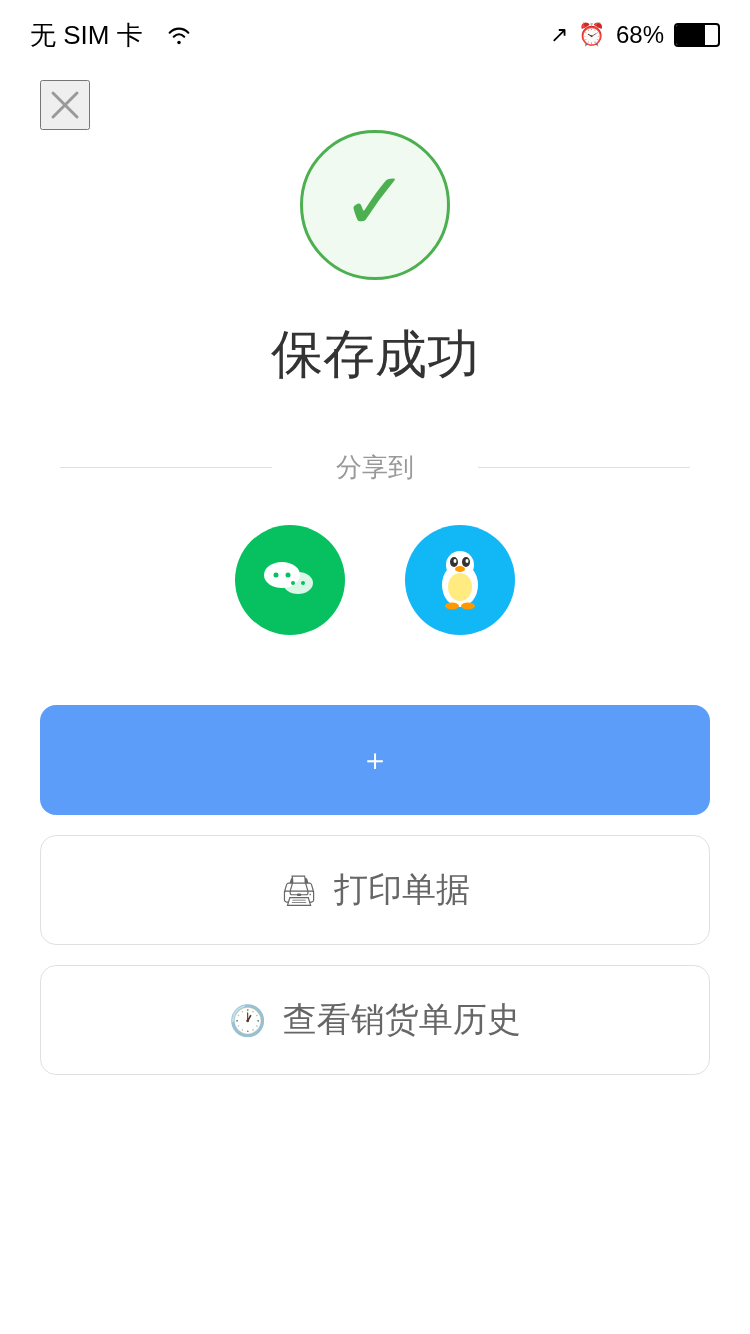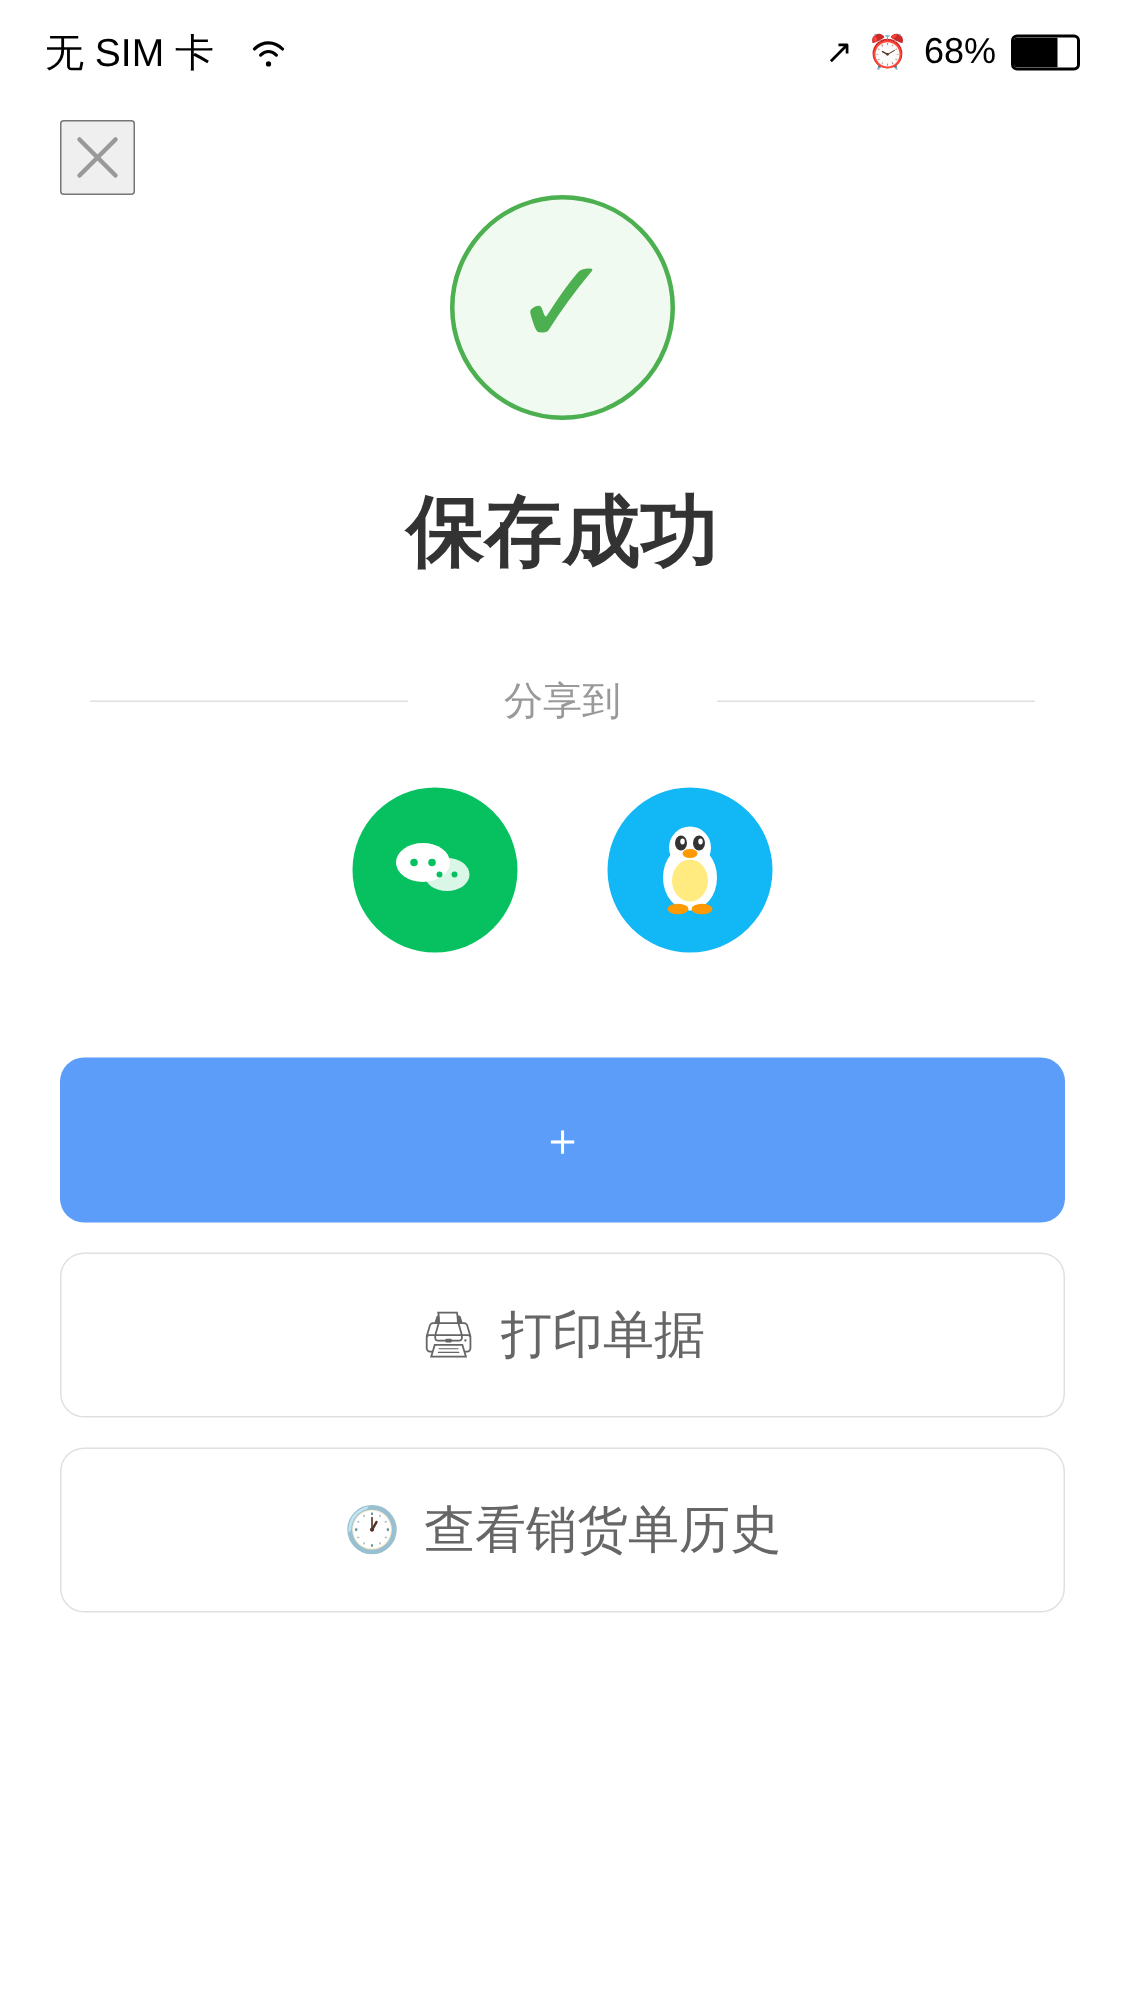--- a/index.html
+++ b/index.html
@@ -119,21 +119,21 @@
     .checkmark {
       color: #4caf50;
       font-size: 80px;
       line-height: 1;
       margin-top: -6px;
     }
 
     
     .success-title {
       font-size: 52px;
-      font-weight: 700;
+      font-weight: 400;
       color: #333;
       margin-bottom: 60px;
     }
 
     
     .share-divider {
       width: 100%;
       display: flex;
       align-items: center;
       padding: 0 60px;

